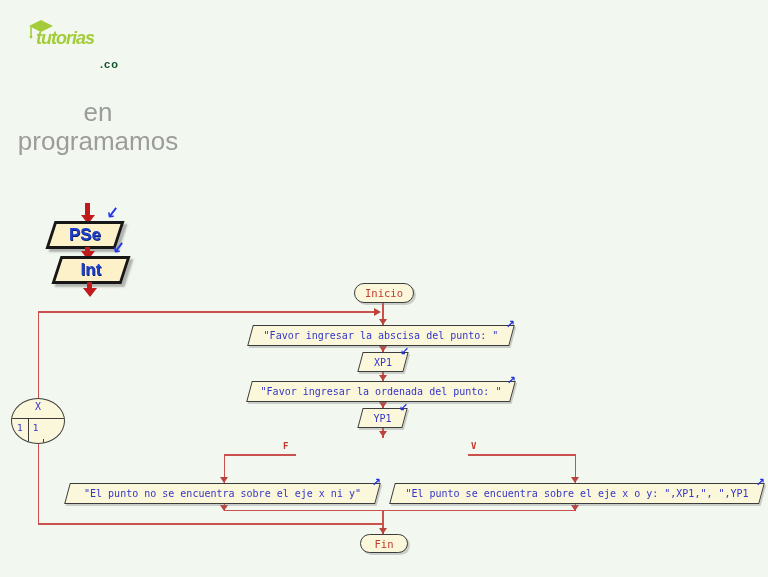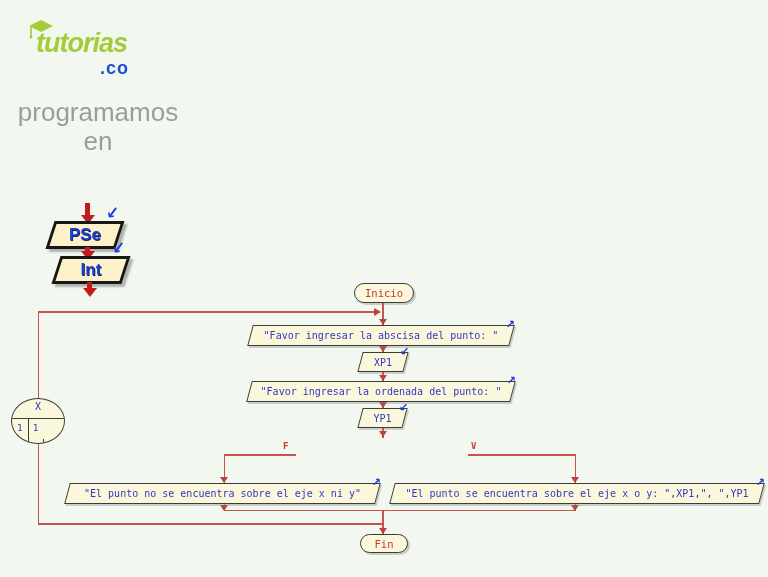--- a/index.html
+++ b/index.html
@@ -6,26 +6,26 @@
   #canvas{
     position:relative;width:768px;height:577px;overflow:hidden;
     background:#f2f8ef;
     font-family:"Liberation Sans",sans-serif;
   }
   
   .logo-wrap{position:absolute;left:28px;top:14px;width:150px;height:60px;}
   .logo-text{
     position:absolute;left:8px;top:14px;
     font-family:"Liberation Sans",sans-serif;
-    font-weight:bold;font-style:italic;font-size:27px;
+    font-weight:bold;font-style:italic;font-size:18px;
     color:#a4cc3a;letter-spacing:-1px;
   }
   .logo-co{
     position:absolute;left:72px;top:44px;
-    font-weight:bold;font-size:18px;color:#1d4ed8;letter-spacing:1px;
+    font-weight:bold;font-size:11px;color:#14532d;letter-spacing:1px;
   }
   .tagline{
     position:absolute;left:0px;top:98px;width:196px;
     text-align:center;color:#9c9c9c;font-size:26px;line-height:29px;
   }
   
   .pse-shape{position:absolute;background:#fcf1c9;border:3px solid #171717;
     transform:skewX(-18deg);box-shadow:4px 3px 2px rgba(120,120,120,.55);}
   .pse-shape span{
     display:block;transform:skewX(18deg);text-align:center;
@@ -91,22 +91,22 @@
     <svg width="26" height="22" style="position:absolute;left:0px;top:4px;" viewBox="0 0 26 22">
       <polygon points="1,8 13,2 25,8 13,14" fill="#a4cc3a"></polygon>
       <line x1="3" y1="9" x2="3" y2="18" stroke="#a4cc3a" stroke-width="1.6"></line>
       <circle cx="3" cy="19" r="1.4" fill="#a4cc3a"></circle>
     </svg>
     <span class="logo-text">tutorias</span>
     <span class="logo-co">.co</span>
   </div>
 
   <div class="tagline">
+    <div>en</div>
     <div>programamos</div>
-    <div>en</div>
   </div>
 
   <div>
     <div class="red-shaft" style="left:85px;top:203px;height:14px;"></div>
     <div class="red-head" style="left:81px;top:215px;"></div>
     <div class="pse-shape" style="left:50px;top:221px;width:64px;height:22px;">
       <span>PSe</span>
     </div>
     <span class="blue-bolt" style="left:106px;top:203px;transform:rotate(-8deg);">↙</span>
     <div class="red-shaft" style="left:85px;top:247px;height:7px;"></div>

